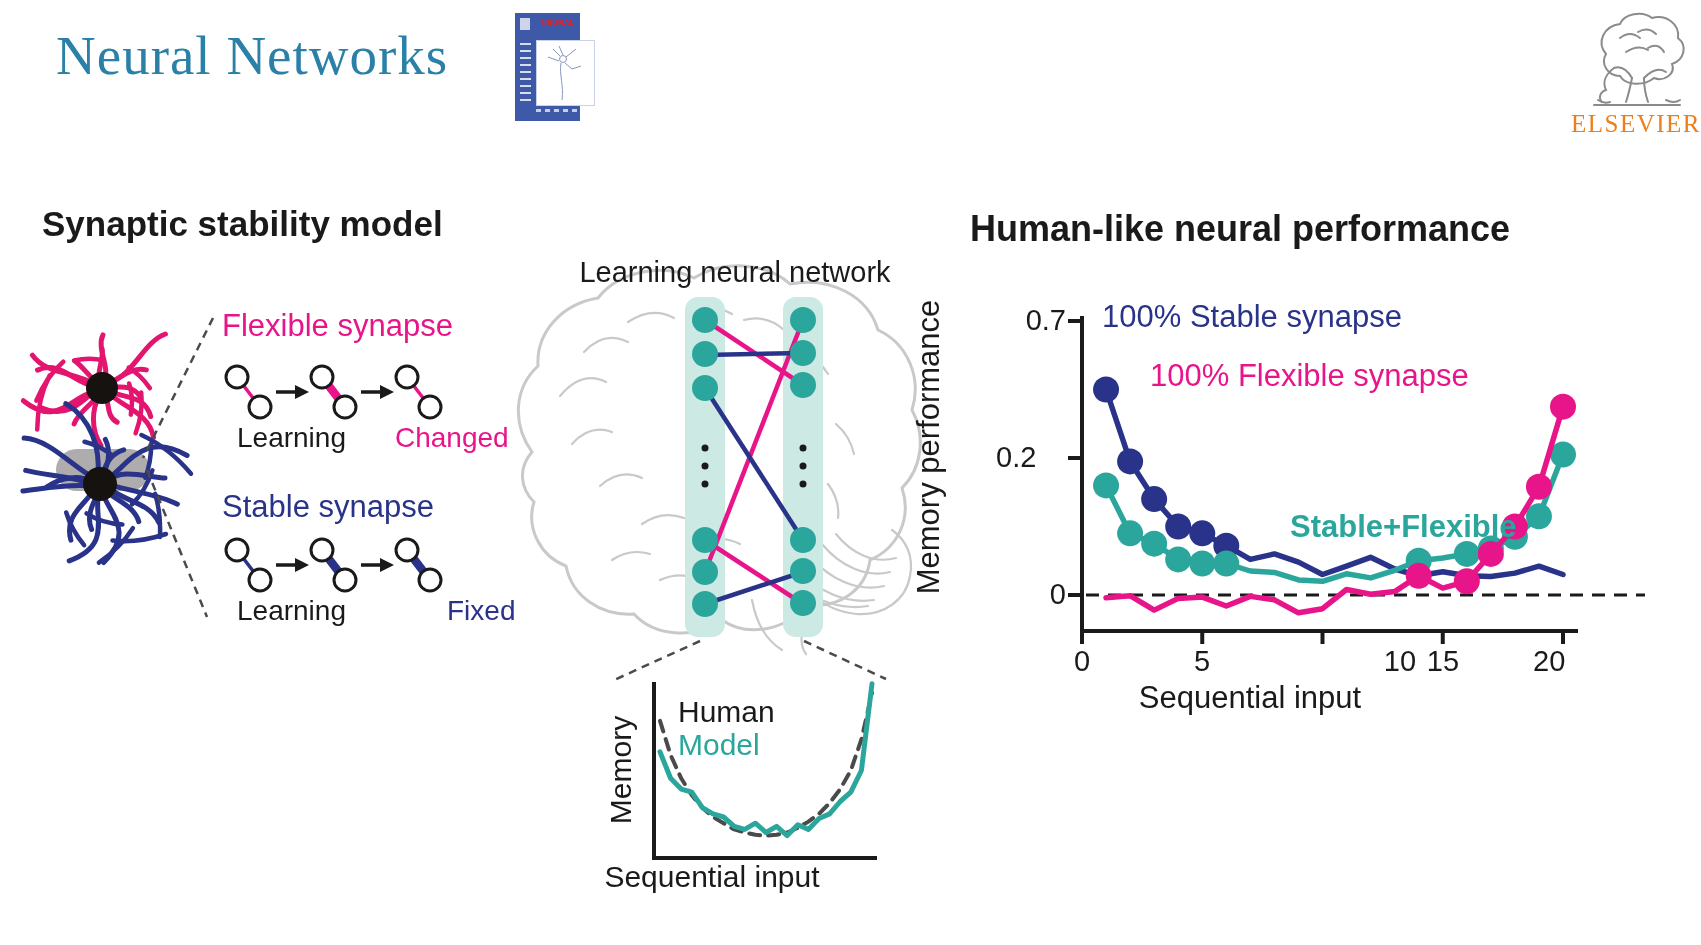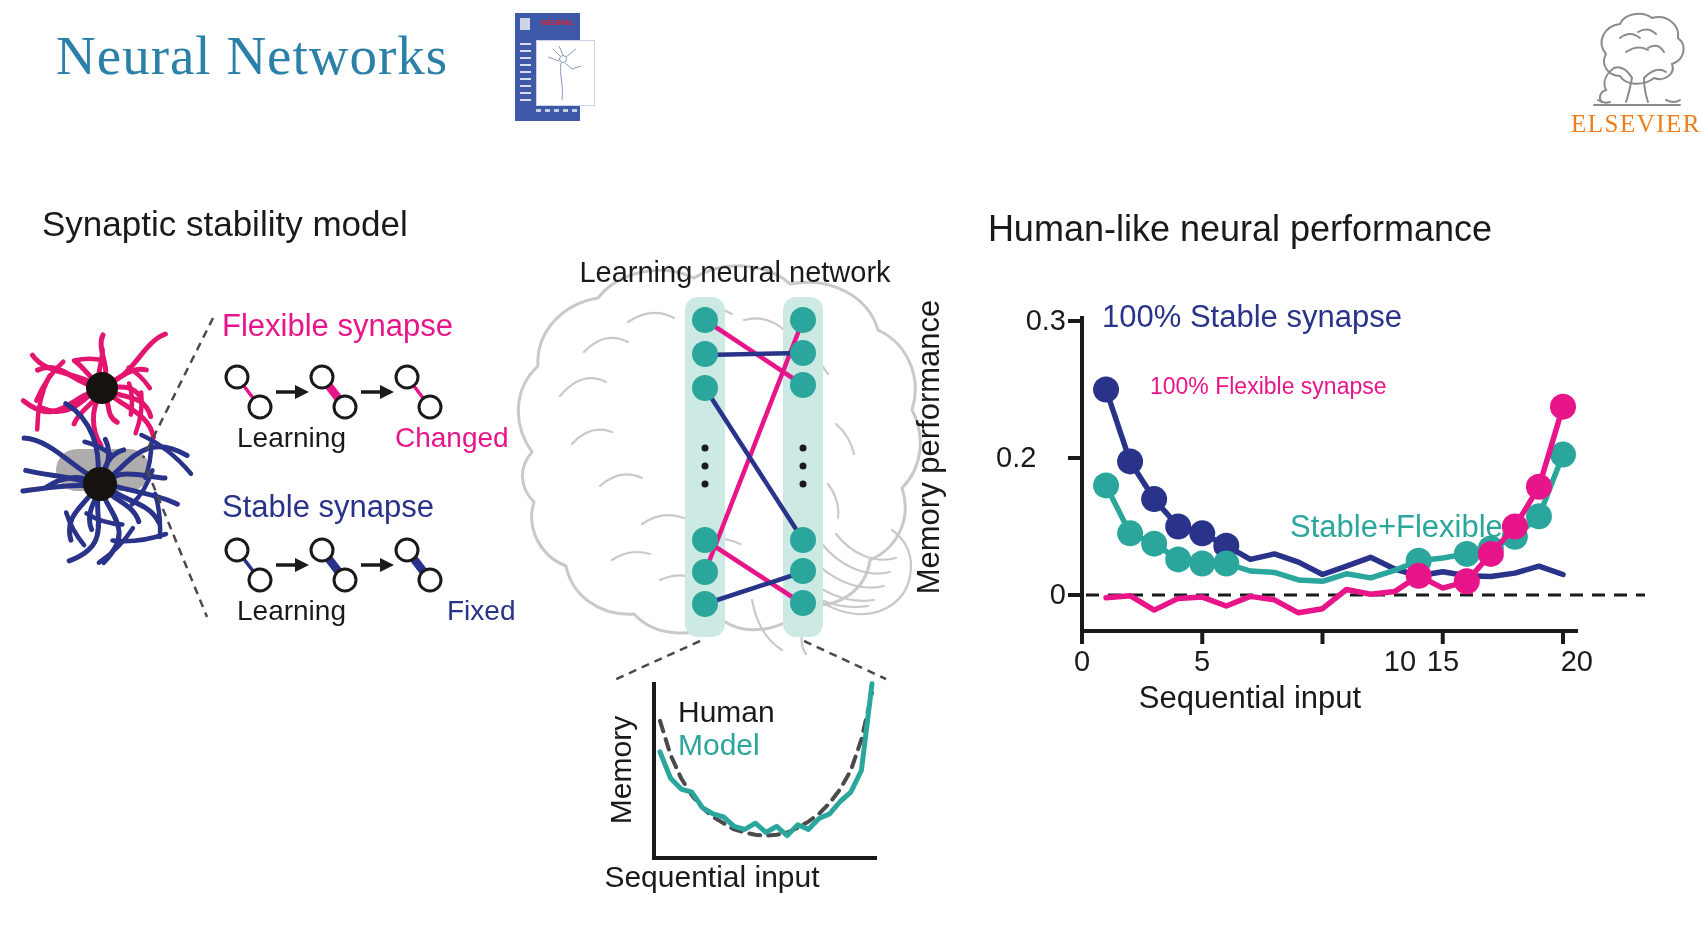--- a/index.html
+++ b/index.html
@@ -1,20 +1,20 @@
 <!DOCTYPE html>
 <html style="--navy: #293389; --magenta: #e8158a; --teal: #2ba69c; --teal_band: #cce9e4; --pink_neuron: #e3156f; --gray_dash: #4a4a4a; --brain: #c9c9c9; --blob_gray: #aeacac; --journal_blue: #2b80a8; --elsevier_orange: #ee7e19; --cover_blue: #3d59a7; --cover_red: #dd2430; --black: #1a1a1a;"><head>
 <meta charset="utf-8">
 <style>
   html,body{margin:0;padding:0;background:#fff}
   body{width:1701px;height:945px;position:relative;overflow:hidden;
        font-family:"Liberation Sans","DejaVu Sans",sans-serif;color:#1a1a1a}
   .abs{position:absolute}
   .serif{font-family:"Liberation Serif","DejaVu Serif",serif}
-  .bold{font-weight:normal}
+  .bold{font-weight:bold}
   .ctr{text-align:center}
   .vlabel{position:absolute;transform:translate(-50%,-50%) rotate(-90deg);white-space:nowrap}
   .c-navy{color:var(--navy)} .c-magenta{color:var(--magenta)} .c-teal{color:var(--teal)}
   .tick{font-size:29px;color:#1a1a1a}
   .sk-black{stroke:#1a1a1a} .sk-m{stroke:var(--magenta)} .sk-n{stroke:var(--navy)}
   .sk-brain{stroke:var(--brain)}
   .fn{fill:none}
   .syn-c{fill:#fff;stroke:#1a1a1a;stroke-width:3px}
   .arrow{stroke:#1a1a1a;stroke-width:3.5px;fill:none}
   .dashgray{stroke:#4a4a4a;stroke-width:2.5px;stroke-dasharray:8 6;fill:none}
@@ -293,27 +293,27 @@
 
   <div class="abs ctr" style="left:555px;top:256px;width:360px;font-size:29px">Learning neural network</div>
   <div class="vlabel" style="left:621px;top:770px;font-size:30px">Memory</div>
   <div class="abs" style="left:678px;top:695px;font-size:30px">Human</div>
   <div class="abs c-teal" style="left:678px;top:728px;font-size:30px">Model</div>
   <div class="abs ctr" style="left:562px;top:860px;width:300px;font-size:30px">Sequential input</div>
 
   <div class="abs bold ctr" style="left:898px;top:208px;width:684px;font-size:36px">Human-like neural performance</div>
   <div class="vlabel" style="left:929px;top:447px;font-size:31px">Memory performance</div>
   <div class="abs c-navy" style="left:1102px;top:299px;font-size:31px">100% Stable synapse</div>
-  <div class="abs c-magenta" style="left:1150px;top:373px;font-size:23px">100% Flexible synapse</div>
+  <div class="abs c-magenta" style="left:1150px;top:358px;font-size:31px">100% Flexible synapse</div>
   <div class="abs c-teal bold" style="left:1290px;top:509px;font-size:31px">Stable+Flexible</div>
   <div class="abs ctr" style="left:1100px;top:680px;width:300px;font-size:31px">Sequential input</div>
 
   <div id="tick-layer" class="abs" style="left:0;top:0;width:0;height:0">
       <div class="abs tick" style="left:1052px;top:645px;width:60px;text-align:center">0</div>
       <div class="abs tick" style="left:1172px;top:645px;width:60px;text-align:center">5</div>
       <div class="abs tick" style="left:1370px;top:645px;width:60px;text-align:center">10</div>
       <div class="abs tick" style="left:1413px;top:645px;width:60px;text-align:center">15</div>
-      <div class="abs tick" style="left:1533px;top:645px;width:60px;text-align:right">20</div>
+      <div class="abs tick" style="left:1533px;top:645px;width:60px;text-align:left">20</div>
       <div class="abs tick" style="left:996px;top:578px;width:70px;text-align:right">0</div>
       <div class="abs tick" style="left:996px;top:441px;width:70px;text-align:left">0.2</div>
-      <div class="abs tick" style="left:996px;top:304px;width:70px;text-align:right">0.3</div>
+      <div class="abs tick" style="left:996px;top:304px;width:70px;text-align:right">0.7</div>
     </div>
 </div>
 
 </body></html>

